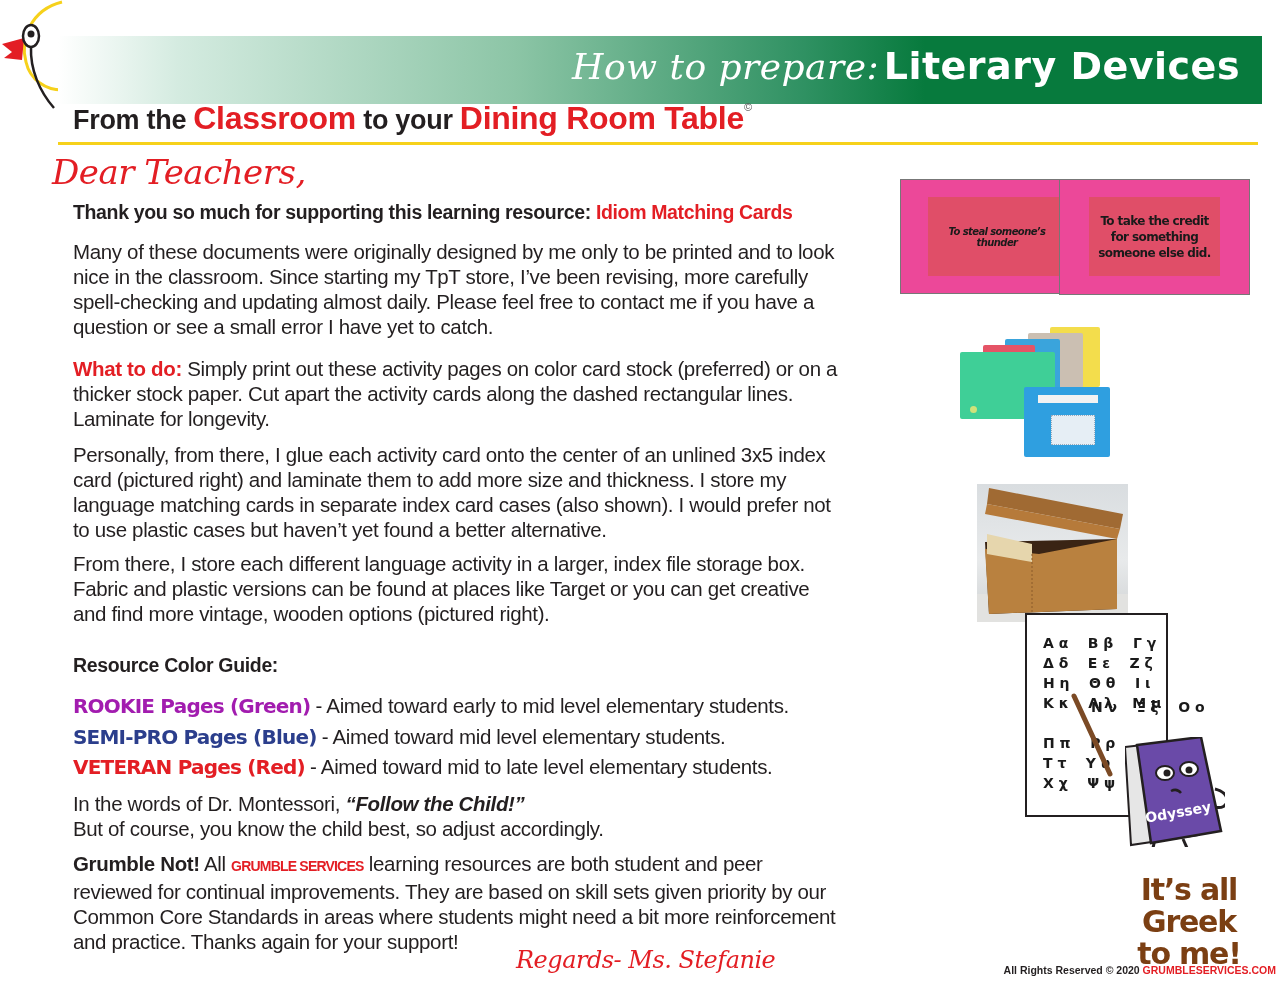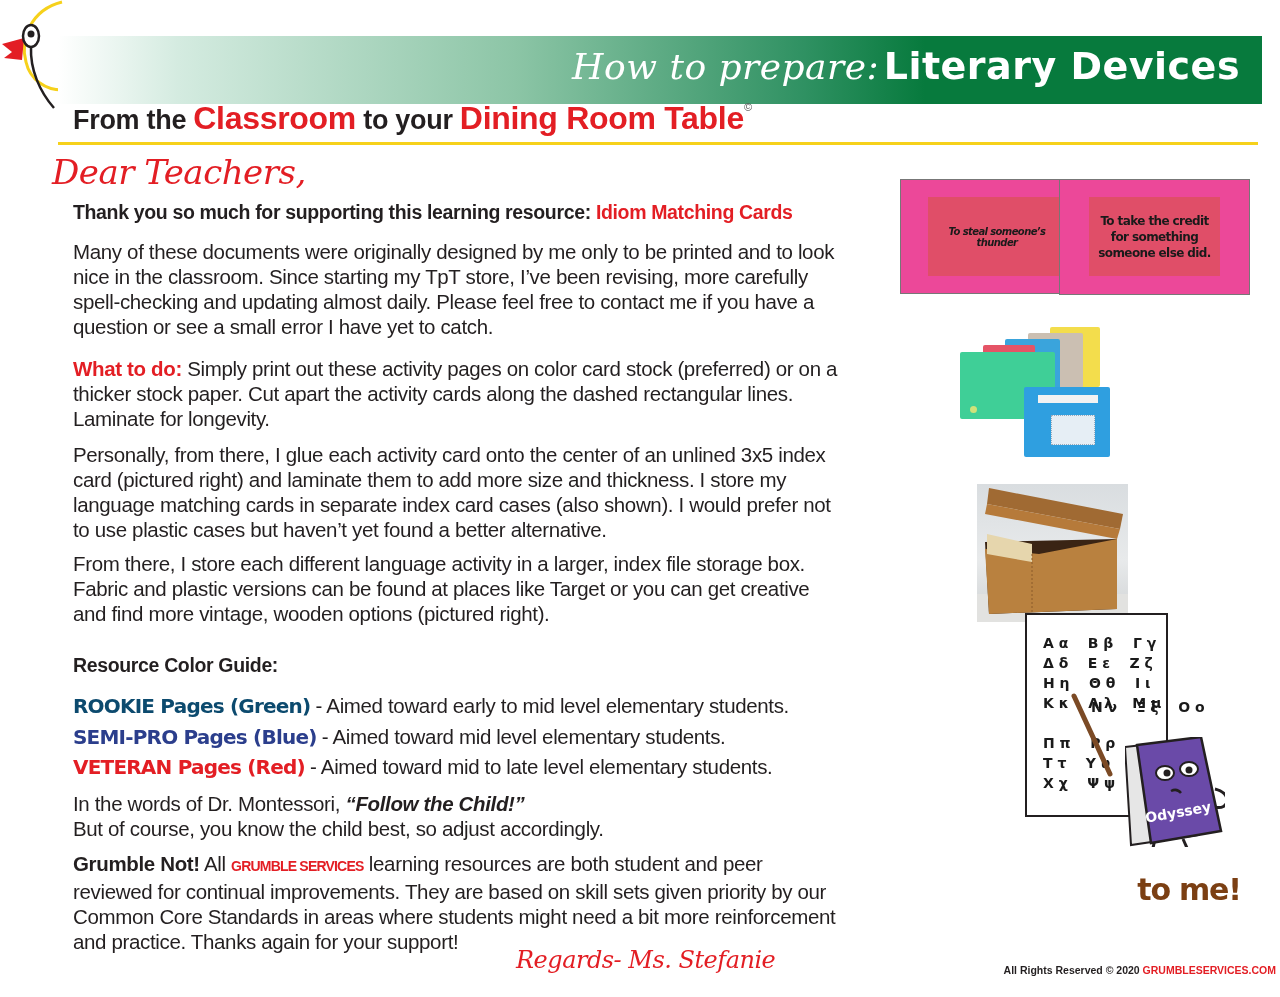--- a/index.html
+++ b/index.html
@@ -26,21 +26,21 @@
   .body-text { position: absolute; left: 73px; width: 770px; font-family: "Liberation Sans", sans-serif; font-size: 20.5px; line-height: 25px; color: #231f20; letter-spacing: -0.35px; }
   .thanks { top: 200px; font-weight: bold; font-size: 19.5px; }
   .red-inline { color: #e31e24; }
   .p1 { top: 239px; }
   .p2 { top: 356px; }
   .p3 { top: 442px; }
   .p4 { top: 551px; }
   .guide-head { top: 653px; font-weight: bold; font-size: 19.5px; }
   .guide { top: 691px; line-height: 30.5px; font-size: 20.5px; }
   .guide .tag { font-family: "DejaVu Sans", sans-serif; font-weight: bold; font-size: 20px; letter-spacing: -0.8px; }
-  .green { color: #0c4a6e; }
+  .green { color: #a21caf; }
   .blue { color: #2b3e8c; }
   .redt { color: #e31e24; }
   .p5 { top: 791px; }
   .p5 .quote { font-weight: bold; font-style: italic; }
   .p6 { top: 851px; }
   .p6 .gs { color: #e31e24; font-weight: bold; font-size: 14px; letter-spacing: -0.8px; }
   .signature { position: absolute; left: 516px; top: 946px; font-family: "DejaVu Serif", serif; font-style: italic; font-size: 24px; color: #e31e24; letter-spacing: -0.5px; white-space: nowrap; }
 
   
   .card-frame { position: absolute; border: 1.5px solid #777; background: #ec4899; }
@@ -182,18 +182,19 @@
   <polygon points="12,8 76,0 96,94 26,106" fill="#6a4aa8" stroke="#231f20" stroke-width="2.5"></polygon>
   <ellipse cx="40" cy="36" rx="9" ry="7" fill="#fff" stroke="#231f20" stroke-width="2"></ellipse>
   <circle cx="42" cy="36" r="3.5" fill="#231f20"></circle>
   <ellipse cx="64" cy="32" rx="9" ry="7" fill="#fff" stroke="#231f20" stroke-width="2"></ellipse>
   <circle cx="64" cy="33" r="3.5" fill="#231f20"></circle>
   <path d="M46 54 q6 -3 10 2" fill="none" stroke="#231f20" stroke-width="2.5"></path>
   <text x="54" y="80" text-anchor="middle" transform="rotate(-10 54 80)" font-family="DejaVu Sans, sans-serif" font-weight="bold" font-size="14" fill="#ffffff">Odyssey</text>
 </svg>
 
 <div class="greek-slogan">
+  <div>It’s all Greek</div>
   <div>to me!</div>
 </div>
 
 <div class="copyright">
   <span>All Rights Reserved © 2020 </span><span class="site">GRUMBLESERVICES.COM</span>
 </div>
 
 </body></html>

